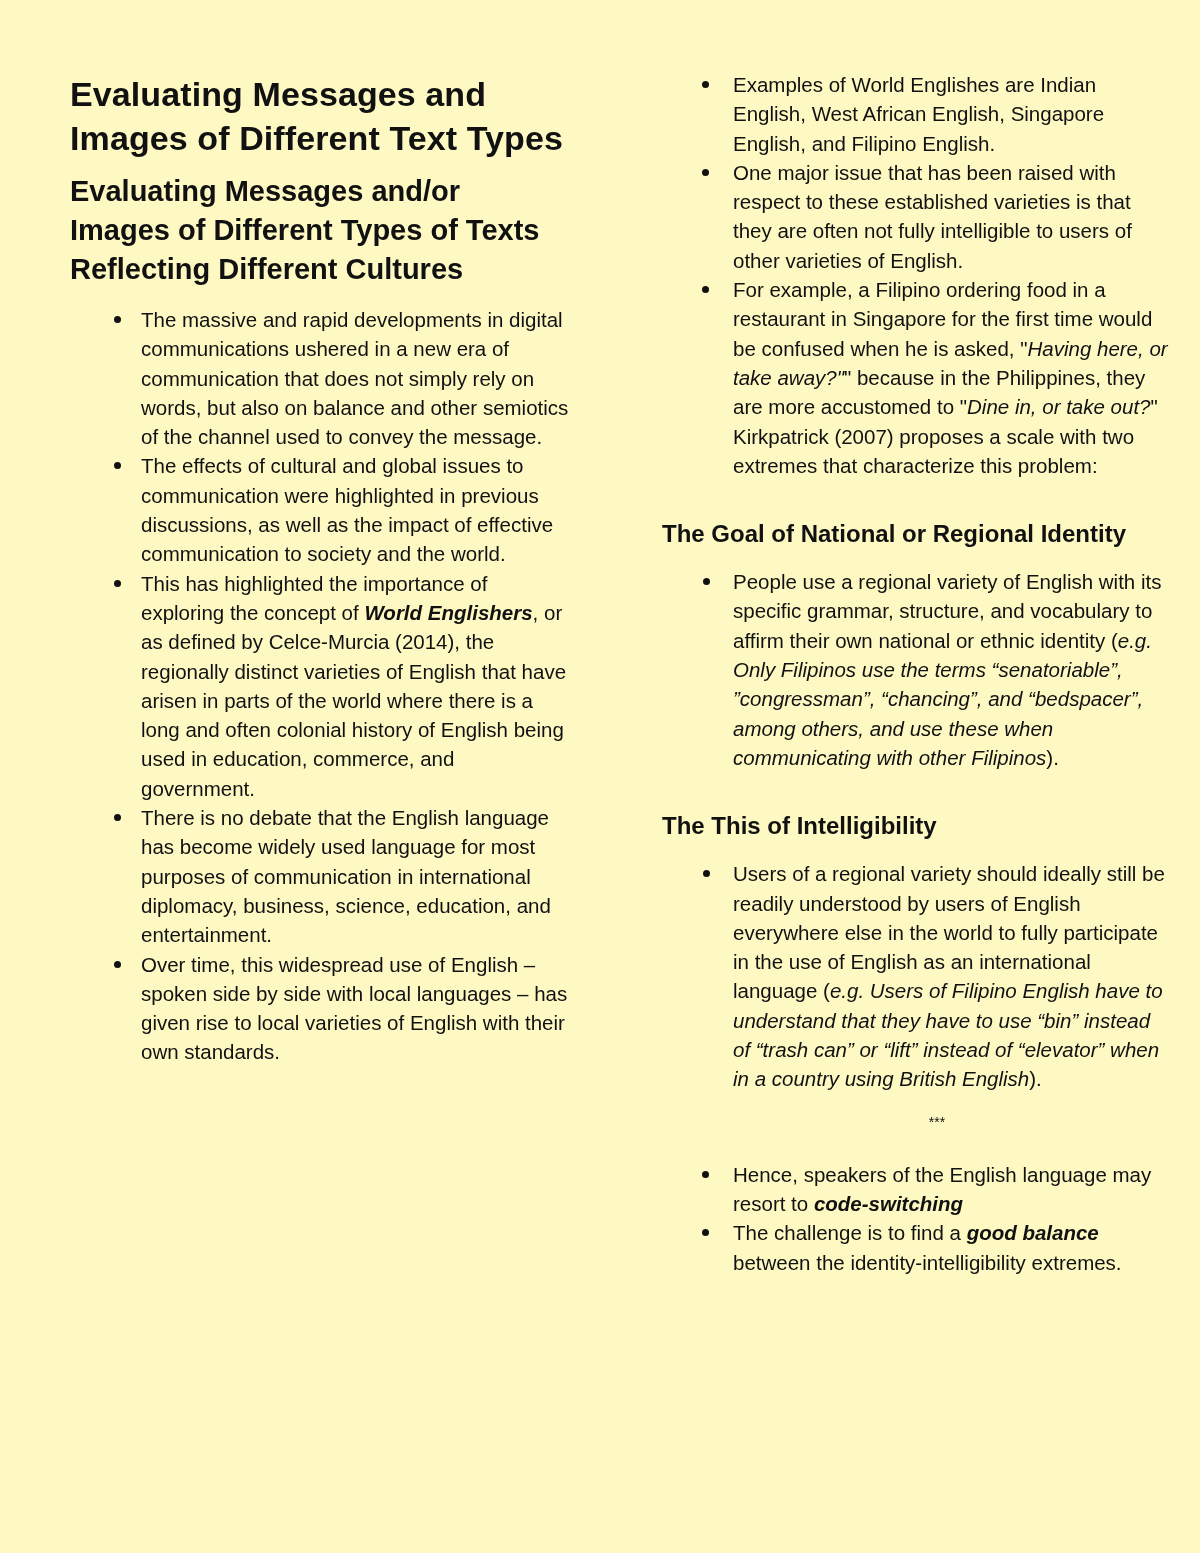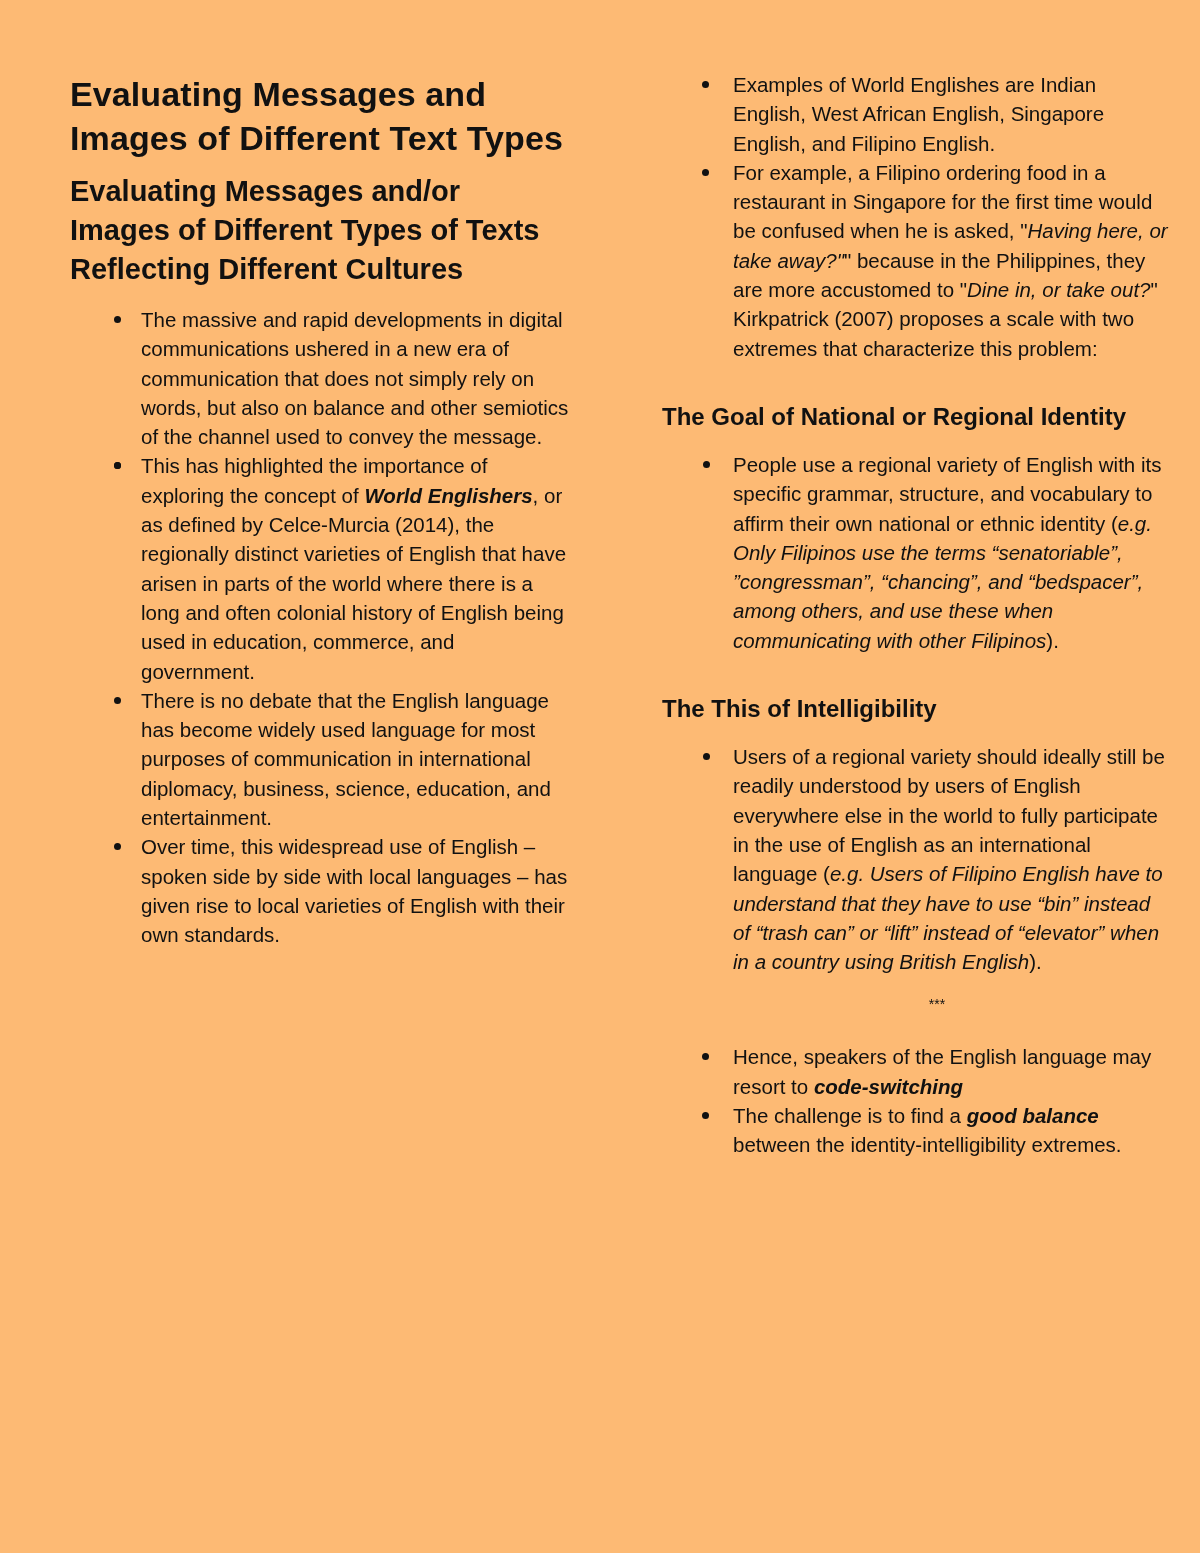--- a/index.html
+++ b/index.html
@@ -12,21 +12,21 @@
       height: 1553px;
       position: relative;
       overflow: hidden;
       font-family: "Liberation Sans", "DejaVu Sans", sans-serif;
       color: #111111;
     }
     .page {
       position: absolute;
       left: 0; top: 0;
       width: 1200px; height: 1553px;
-      background: #fdba74;
+      background: #fef9c3;
     }
     .col-left {
       position: absolute;
       left: 70px;
       top: 70px;
       width: 500px;
     }
     .col-right {
       position: absolute;
       left: 662px;
@@ -93,30 +93,31 @@
 </head>
 <body>
 
 <div class="page">
 
   <div class="col-left">
     <h1 class="title">Evaluating Messages and Images of Different Text Types</h1>
     <h2 class="subtitle">Evaluating Messages and/or Images of Different Types of Texts Reflecting Different Cultures</h2>
     <ul class="bullets">
         <li><span class="bullet"></span><span class="seg-normal">The massive and rapid developments in digital communications ushered in a new era of communication that does not simply rely on words, but also on balance and other semiotics of the channel used to convey the message.</span></li>
-        <li><span class="bullet"></span></li>
+        <li><span class="bullet"></span><span class="seg-normal">The effects of cultural and global issues to communication were highlighted in previous discussions, as well as the impact of effective communication to society and the world.</span></li>
         <li><span class="bullet"></span><span class="seg-normal">This has highlighted the importance of exploring the concept of </span><span class="seg-bold">World Englishers</span><span class="seg-normal">, or as defined by Celce-Murcia (2014), the regionally distinct varieties of English that have arisen in parts of the world where there is a long and often colonial history of English being used in education, commerce, and government.</span></li>
         <li><span class="bullet"></span><span class="seg-normal">There is no debate that the English language has become widely used language for most purposes of communication in international diplomacy, business, science, education, and entertainment.</span></li>
         <li><span class="bullet"></span><span class="seg-normal">Over time, this widespread use of English – spoken side by side with local languages – has given rise to local varieties of English with their own standards.</span></li>
       </ul>
   </div>
 
   <div class="col-right">
     <ul class="bullets top">
         <li><span class="bullet"></span><span class="seg-normal">Examples of World Englishes are Indian English, West African English, Singapore English, and Filipino English.</span></li>
+        <li><span class="bullet"></span><span class="seg-normal">One major issue that has been raised with respect to these established varieties is that they are often not fully intelligible to users of other varieties of English.</span></li>
         <li><span class="bullet"></span><span class="seg-normal">For example, a Filipino ordering food in a restaurant in Singapore for the first time would be confused when he is asked, "</span><span class="seg-italic">Having here, or take away?"</span><span class="seg-normal">" because in the Philippines, they are more accustomed to "</span><span class="seg-italic">Dine in, or take out?</span><span class="seg-normal">" Kirkpatrick (2007) proposes a scale with two extremes that characterize this problem:</span></li>
       </ul>
 
     <div class="gap-section"></div>
 
     <h3 class="section">The Goal of National or Regional Identity</h3>
     <ul class="bullets indented">
         <li><span class="bullet"></span><span class="seg-normal">People use a regional variety of English with its specific grammar, structure, and vocabulary to affirm their own national or ethnic identity (</span><span class="seg-italic">e.g. Only Filipinos use the terms “senatoriable”, ”congressman”, “chancing”, and “bedspacer”, among others, and use these when communicating with other Filipinos</span><span class="seg-normal">).</span></li>
       </ul>
 

